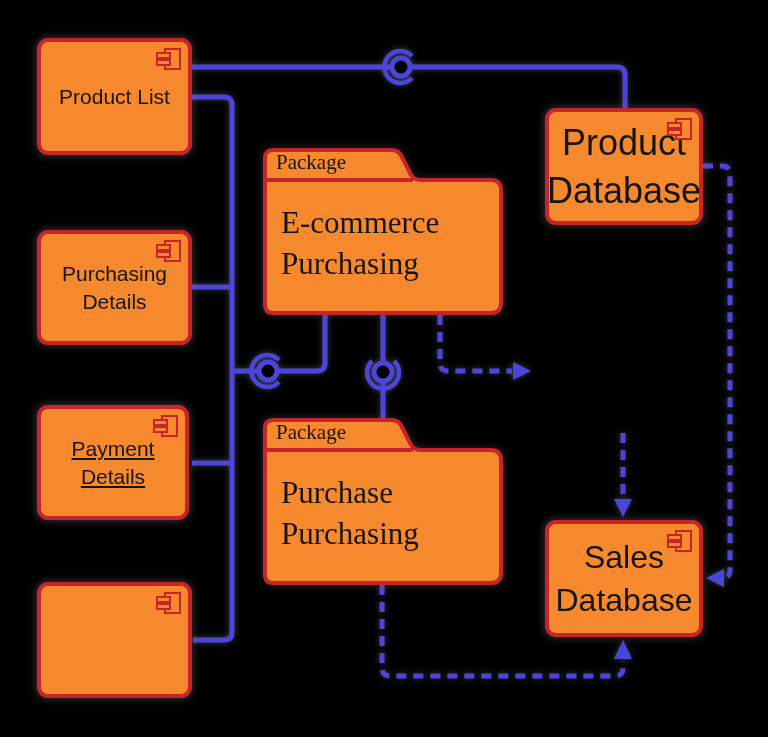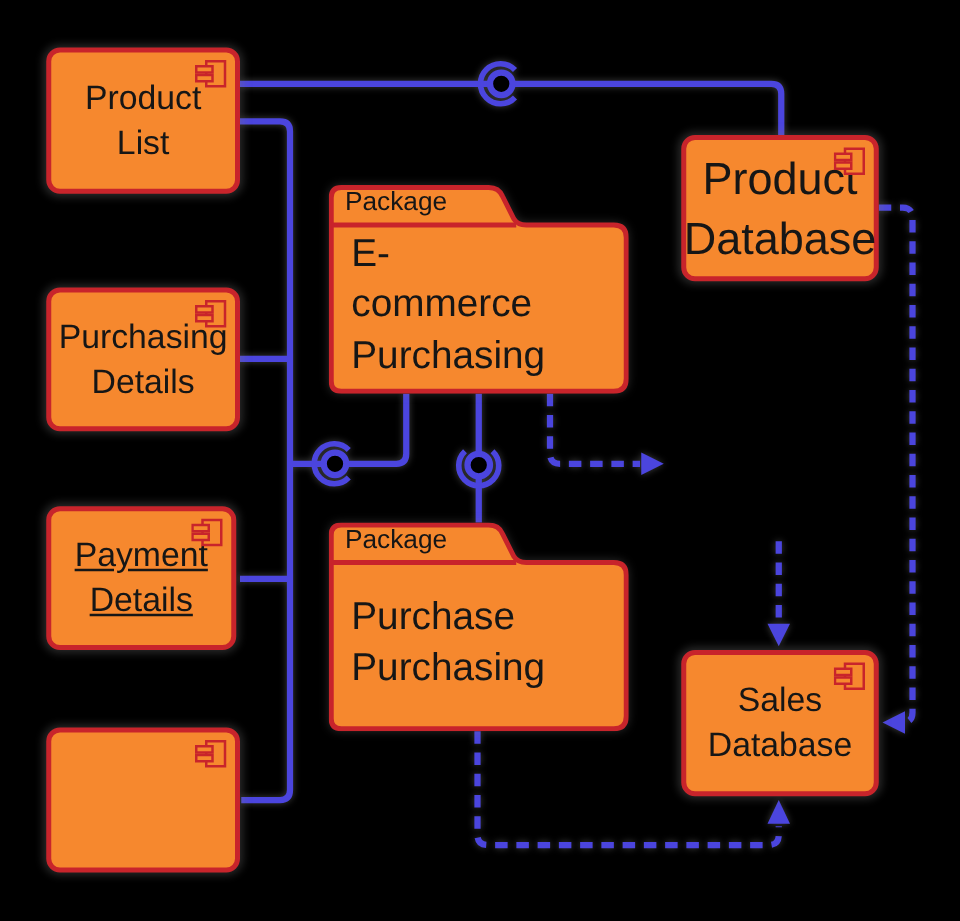--- a/index.html
+++ b/index.html
@@ -20,28 +20,28 @@
   .wire{stroke:var(--connector);stroke-width:5;fill:none;}
   .wire.dashed{stroke-dasharray:10 7;}
   .socket{stroke:var(--connector);stroke-width:4.5;fill:none;}
   .ball{fill:var(--background);stroke:var(--connector);stroke-width:5;}
   .arrowhead{fill:var(--connector);stroke:none;}
   
   .comp{
     position:absolute;box-sizing:border-box;z-index:2;
     background:var(--node-fill);border:4px solid var(--node-border);
     border-radius:11px;display:flex;align-items:center;justify-content:center;
-    text-align:center;color:var(--label-text);font-size:27px;line-height:1.32;
+    text-align:center;color:var(--label-text);font-size:21px;line-height:1.32;
     padding:6px 4px;box-shadow:0 0 7px 2px rgba(120,120,120,.35);
   }
   .comp-icon{position:absolute;top:5px;right:6px;}
   .comp-icon rect{fill:var(--node-fill);stroke:var(--node-border);stroke-width:2;}
   
   .pkg{position:absolute;z-index:2;width:200px;height:167px;
-    filter:drop-shadow(0 0 4px rgba(120,120,120,.35));}
+    filter:drop-shadow(0 0 4px rgba(120,120,120,.35));font-family:Liberation Serif, serif;}
   .pkg svg{position:absolute;left:0;top:0;}
   .pkg-shape{fill:var(--node-fill);stroke:var(--node-border);stroke-width:4;stroke-linejoin:round;}
   .pkg-tabline{fill:none;stroke:var(--node-border);stroke-width:4;}
   .pkg-tab-label{position:absolute;left:13px;top:2px;font-size:21px;color:var(--label-text);}
   .pkg-title{position:absolute;left:18px;right:8px;top:30px;bottom:0;
     display:flex;align-items:center;font-size:31px;line-height:1.3;
     color:var(--label-text);padding-bottom:6px;}
 </style>
 </head>
 <body>
@@ -113,21 +113,21 @@
   <div class="comp" style="left:545px;top:108px;width:158px;height:117px;font-size:36px;">
     <svg class="comp-icon" width="26" height="24" viewBox="0 0 26 24">
       <rect x="9" y="2" width="15" height="20"></rect>
         <rect x="1" y="6" width="13" height="5"></rect>
         <rect x="1" y="13" width="13" height="5"></rect>
     </svg>
     <span>Product Database</span>
   </div>
 
 
-  <div class="comp" style="left:545px;top:520px;width:158px;height:117px;font-size:27px;">
+  <div class="comp" style="left:545px;top:520px;width:158px;height:117px;font-size:32px;">
     <svg class="comp-icon" width="26" height="24" viewBox="0 0 26 24">
       <rect x="9" y="2" width="15" height="20"></rect>
         <rect x="1" y="6" width="13" height="5"></rect>
         <rect x="1" y="13" width="13" height="5"></rect>
     </svg>
     <span>Sales Database</span>
   </div>
 
   <div class="pkg" style="left:263px;top:148px;">
     <svg width="240" height="167" viewBox="0 0 240 167">

